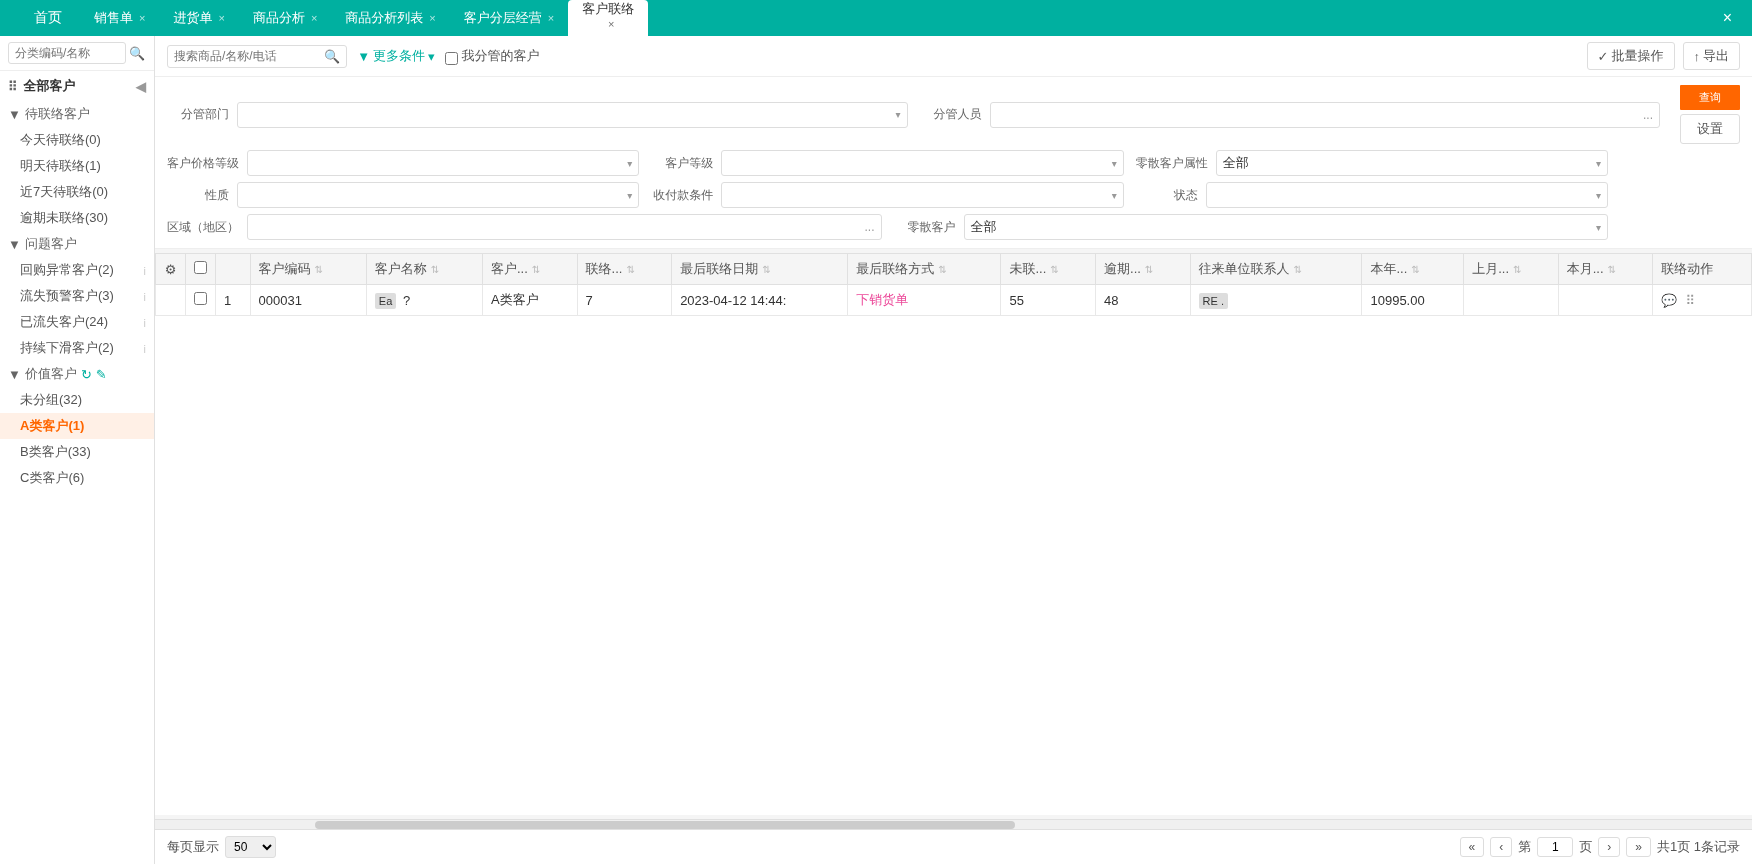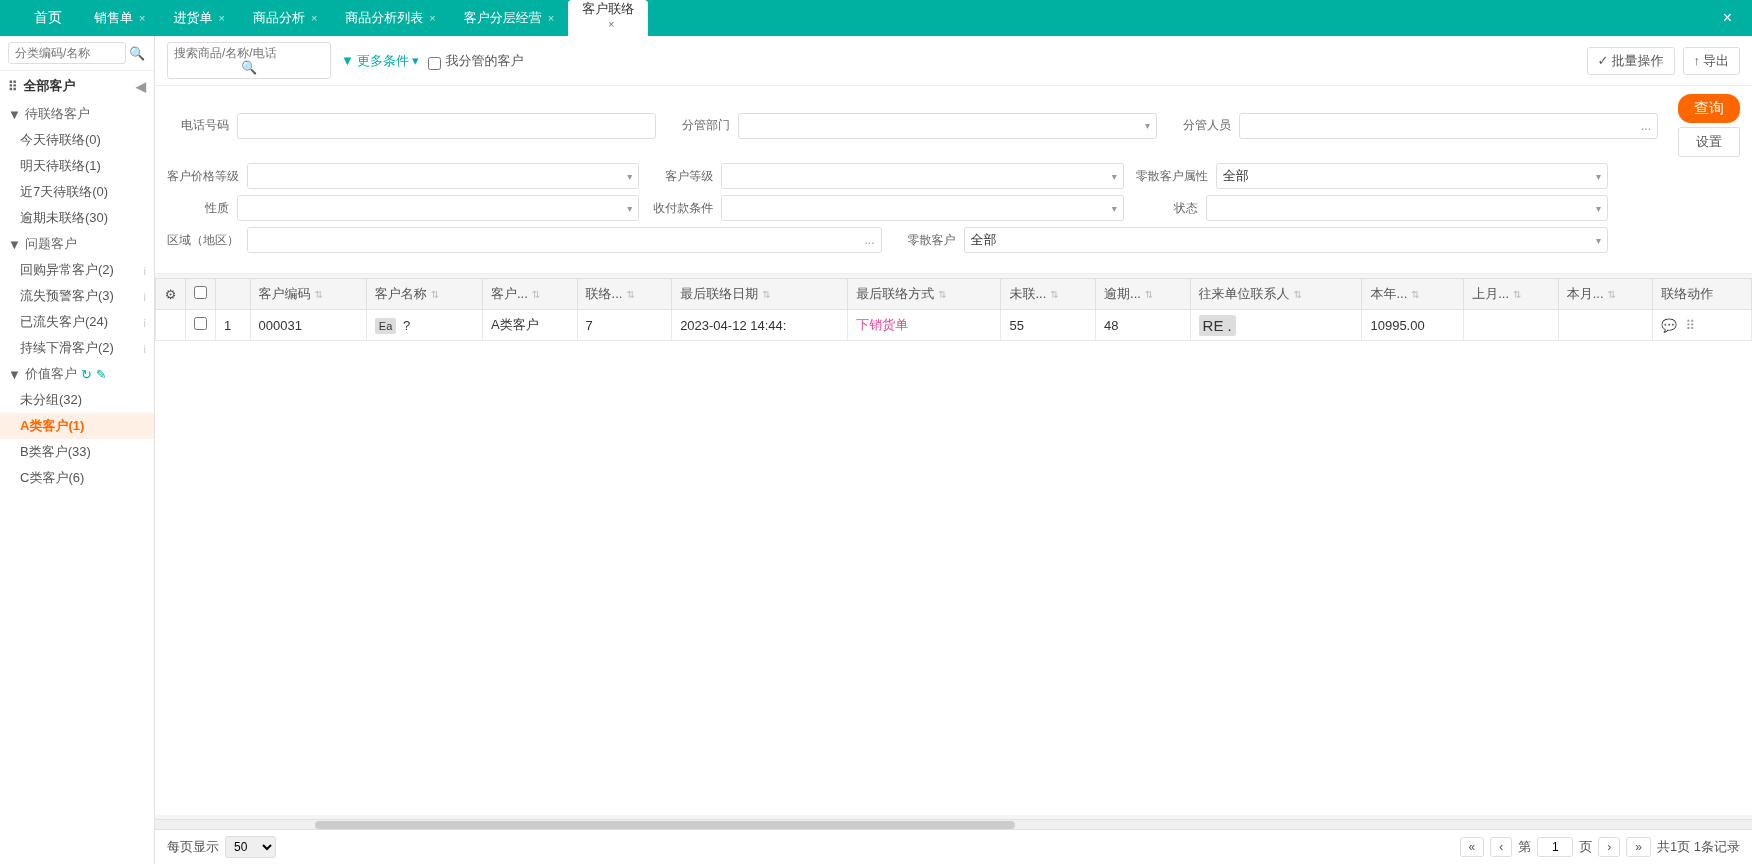--- a/index.html
+++ b/index.html
@@ -59,55 +59,55 @@
     
     .content { flex: 1; display: flex; flex-direction: column; background: #f5f5f5; overflow: hidden; }
 
     
     .filter-bar {
       background: white; padding: 6px 12px; display: flex; align-items: center;
       border-bottom: 1px solid #eee; gap: 10px;
     }
     .filter-search {
       display: flex; align-items: center; border: 1px solid #ddd; border-radius: 3px;
-      padding: 3px 6px; background: white; flex-direction: column;
+      padding: 3px 6px; background: white;
     }
     .filter-search input { border: none; outline: none; font-size: 12px; width: 150px; color: #999; }
     .filter-search .s-icon { color: #00b0a0; cursor: pointer; }
     .filter-more {
       display: flex; align-items: center; color: #00b0a0; cursor: pointer; gap: 3px; font-size: 12px;
     }
     .filter-checkbox { display: flex; align-items: flex-end; gap: 4px; color: #555; font-size: 12px; cursor: pointer; }
     .filter-right { margin-left: auto; display: flex; gap: 8px; }
     .btn-batch { border: 1px solid #ddd; background: white; padding: 4px 10px; border-radius: 3px; cursor: pointer; color: #555; font-size: 12px; display: flex; align-items: center; gap: 3px; }
     .btn-export { border: 1px solid #ddd; background: white; padding: 4px 10px; border-radius: 3px; cursor: pointer; color: #555; font-size: 12px; display: flex; align-items: center; gap: 3px; }
 
     
     .adv-filter {
       background: white; border-bottom: 1px solid #eee; padding: 8px 12px;
     }
     .adv-filter-row { display: flex; align-items: center; margin-bottom: 6px; gap: 12px; }
-    .adv-filter-row:last-child { margin-bottom: 12px; }
+    .adv-filter-row:last-child { margin-bottom: 0; }
     .filter-field {
       display: flex; align-items: center; flex: 1;
     }
     .filter-field label { color: #666; font-size: 12px; white-space: nowrap; min-width: 70px; text-align: right; padding-right: 8px; }
     .filter-field .field-input {
       flex: 1; border: 1px solid #ddd; border-radius: 3px; padding: 3px 6px;
       font-size: 12px; outline: none; color: #333; background: white;
       display: flex; align-items: center; justify-content: space-between; cursor: pointer;
       min-height: 26px;
     }
     .filter-field .field-input .arrow { color: #999; font-size: 10px; }
     .filter-field .field-input .dots { color: #999; font-size: 12px; }
 
     
     .btn-query {
       background: #f60; color: white; border: none; padding: 5px 16px;
-      border-radius: 13px; cursor: pointer; font-size: 15px;
+      border-radius: 1px; cursor: pointer; font-size: 11px;
     }
     .btn-settings {
       background: white; color: #555; border: 1px solid #ddd; padding: 5px 16px;
       border-radius: 3px; cursor: pointer; font-size: 13px;
     }
 
     
     .table-container {
       flex: 1; background: white; margin: 4px 0; overflow: auto;
     }
@@ -281,24 +281,20 @@
         <button class="btn-export">
           <span>↑</span>
           <span>导出</span>
         </button>
       </div>
     </div>
 
     <div class="adv-filter">
 
       <div class="adv-filter-row">
-        <div class="filter-field">
-          <label>电话号码</label>
-          <div class="field-input"></div>
-        </div>
         <div class="filter-field">
           <label>分管部门</label>
           <div class="field-input">
             <span></span>
             <span class="arrow">▾</span>
           </div>
         </div>
         <div class="filter-field">
           <label>分管人员</label>
           <div class="field-input">
@@ -481,21 +477,21 @@
             </td>
             <td>A类客户</td>
             <td>7</td>
             <td>2023-04-12 14:44:</td>
             <td>
               <a class="link-text">下销货单</a>
             </td>
             <td>55</td>
             <td>48</td>
             <td>
-              <span style="background:#ddd;padding:2px 4px;border-radius:2px;font-size:15px">RE .</span>
+              <span style="background:#ddd;padding:2px 4px;border-radius:2px;font-size:11px">RE .</span>
             </td>
             <td>10995.00</td>
             <td></td>
             <td></td>
             <td>
               <div class="action-icons">
                 <span title="message">💬</span>
                 <span title="more">⠿</span>
               </div>
             </td>

